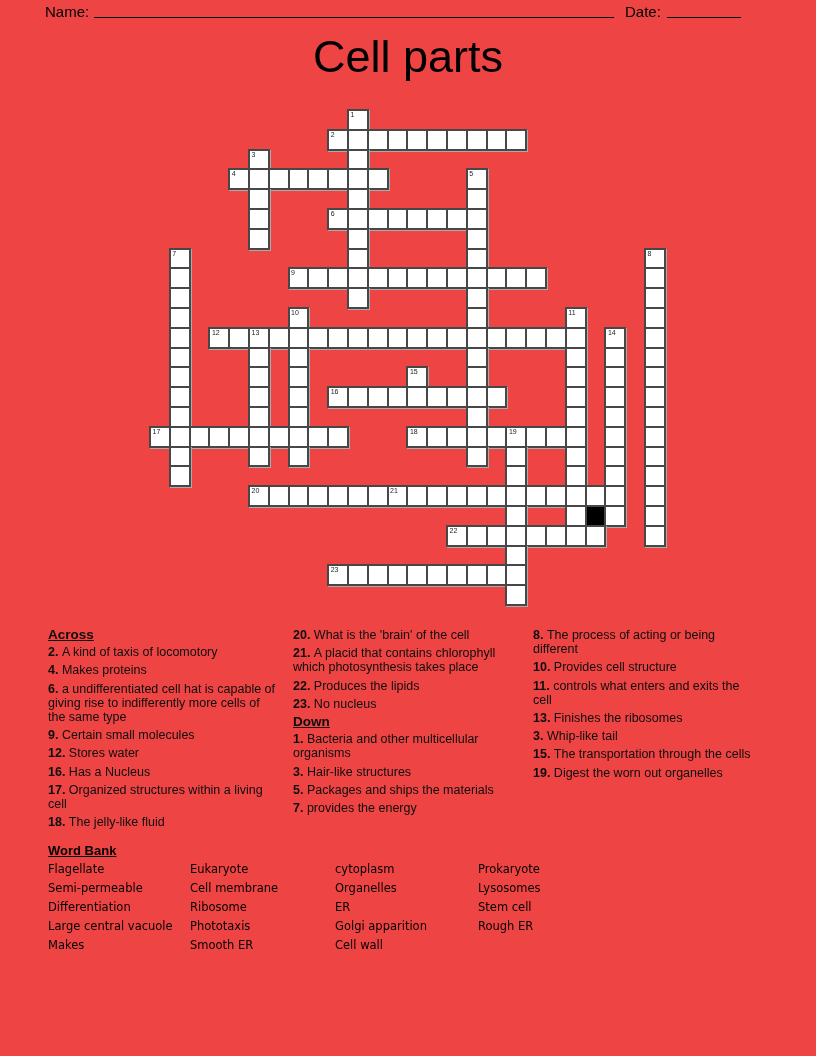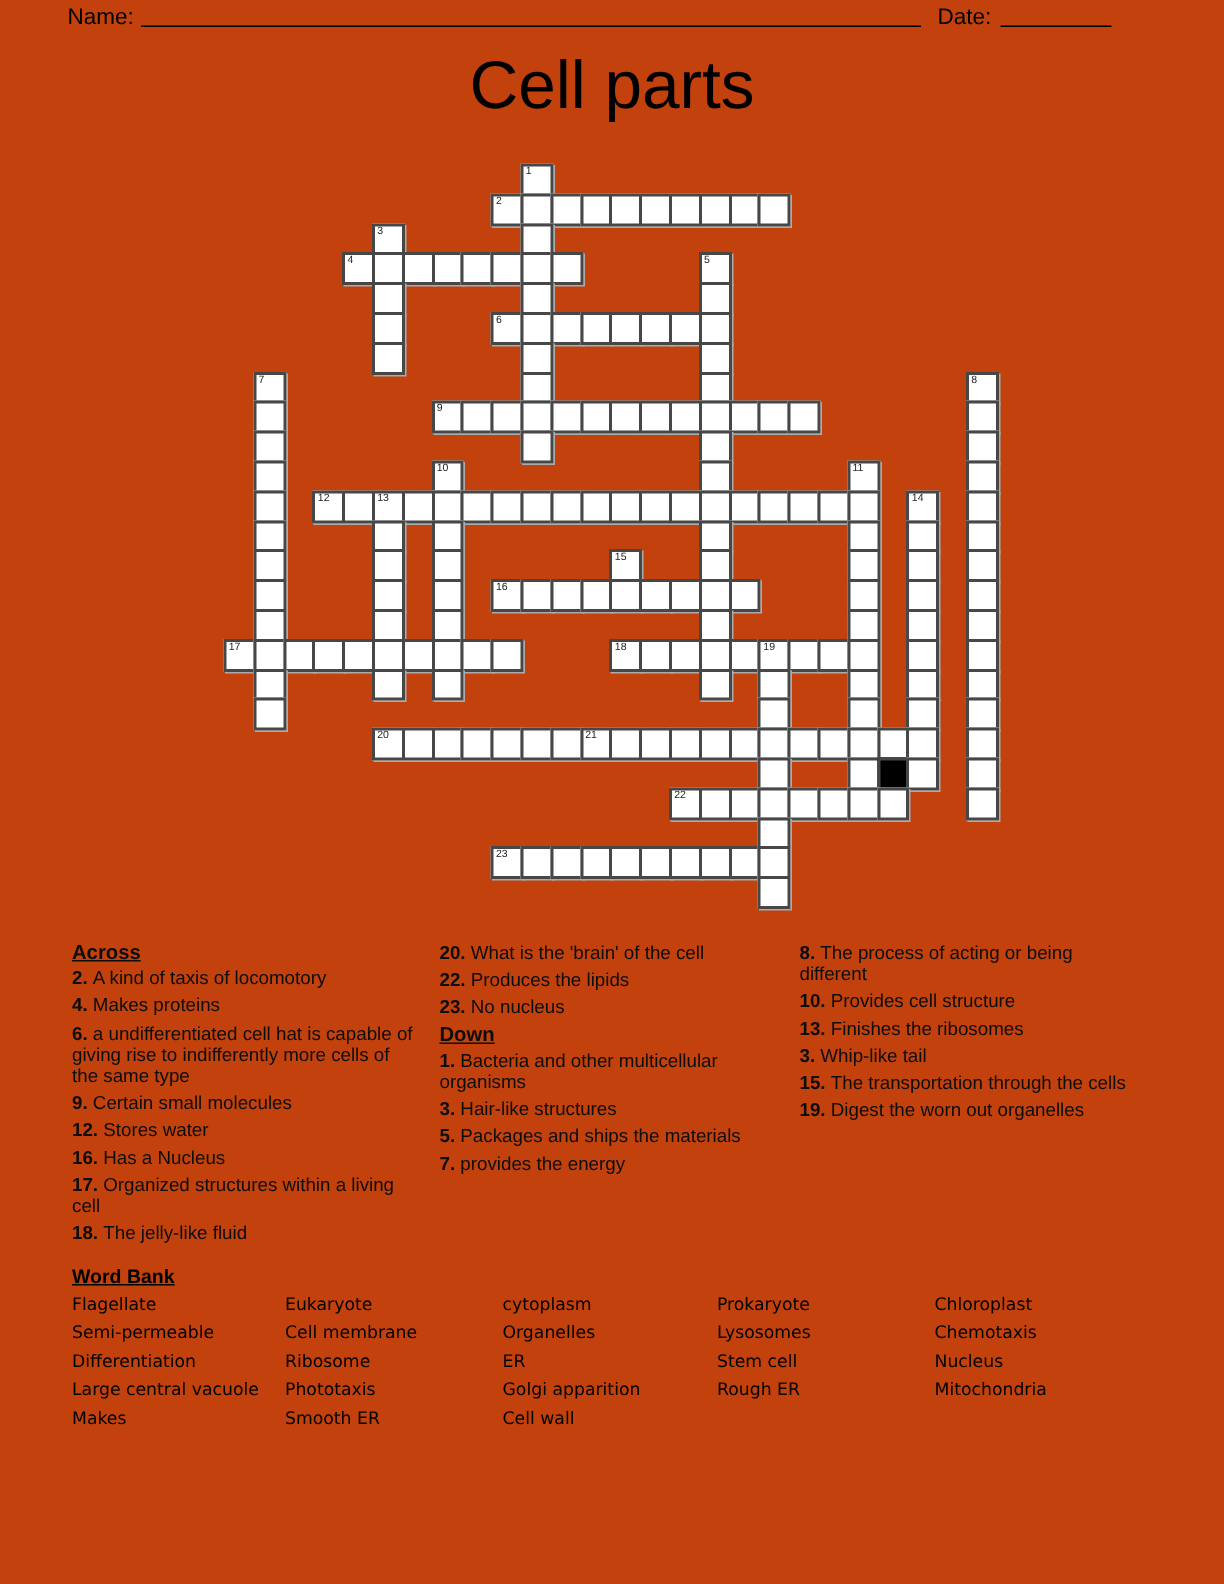--- a/index.html
+++ b/index.html
@@ -1,16 +1,16 @@
 <!DOCTYPE html>
 <html><head>
 <meta charset="utf-8">
 <style>
   html,body{margin:0;padding:0;background:#fff;}
-  .page{position:relative;width:816px;height:1056px;background:#c2410c;overflow:hidden;
+  .page{position:relative;width:816px;height:1056px;background:#ef4444;overflow:hidden;
         font-family:"Liberation Sans",sans-serif;color:#111;}
 
   
   .hdr-label{position:absolute;top:3px;font-size:15px;color:#000;}
   .hline{position:absolute;top:3px;height:14px;border-bottom:1.4px solid #000;}
 
   .title{position:absolute;top:31px;left:0;width:100%;text-align:center;
          font-size:45px;color:#000;letter-spacing:0px;}
 
   
@@ -313,31 +313,33 @@
       <p class="clue"><b>4. </b>Makes proteins</p>
       <p class="clue"><b>6. </b>a undifferentiated cell hat is capable of giving rise to indifferently more cells of the same type</p>
       <p class="clue"><b>9. </b>Certain small molecules</p>
       <p class="clue"><b>12. </b>Stores water</p>
       <p class="clue"><b>16. </b>Has a Nucleus</p>
       <p class="clue"><b>17. </b>Organized structures within a living cell</p>
       <p class="clue"><b>18. </b>The jelly-like fluid</p>
     </div>
   <div class="clue-col" style="left:293px;top:628px;width:214px;">
       <p class="clue"><b>20. </b>What is the 'brain' of the cell</p>
+      <p class="clue"><b>21. </b>A placid that contains chlorophyll which photosynthesis takes place</p>
       <p class="clue"><b>22. </b>Produces the lipids</p>
       <p class="clue"><b>23. </b>No nucleus</p>
       <div class="clue-header">Down</div>
       <p class="clue"><b>1. </b>Bacteria and other multicellular organisms</p>
       <p class="clue"><b>3. </b>Hair-like structures</p>
       <p class="clue"><b>5. </b>Packages and ships the materials</p>
       <p class="clue"><b>7. </b>provides the energy</p>
     </div>
   <div class="clue-col" style="left:533px;top:628px;width:225px;">
       <p class="clue"><b>8. </b>The process of acting or being different</p>
       <p class="clue"><b>10. </b>Provides cell structure</p>
+      <p class="clue"><b>11. </b>controls what enters and exits the cell</p>
       <p class="clue"><b>13. </b>Finishes the ribosomes</p>
       <p class="clue"><b>3. </b>Whip-like tail</p>
       <p class="clue"><b>15. </b>The transportation through the cells</p>
       <p class="clue"><b>19. </b>Digest the worn out organelles</p>
     </div>
 
   <div class="wb-header">Word Bank</div>
   <div class="wb-cols">
       <div class="wb-col">
         <div class="wb-item">Flagellate</div>
@@ -359,21 +361,15 @@
         <div class="wb-item">ER</div>
         <div class="wb-item">Golgi apparition</div>
         <div class="wb-item">Cell wall</div>
       </div>
       <div class="wb-col">
         <div class="wb-item">Prokaryote</div>
         <div class="wb-item">Lysosomes</div>
         <div class="wb-item">Stem cell</div>
         <div class="wb-item">Rough ER</div>
       </div>
-      <div class="wb-col">
-        <div class="wb-item">Chloroplast</div>
-        <div class="wb-item">Chemotaxis</div>
-        <div class="wb-item">Nucleus</div>
-        <div class="wb-item">Mitochondria</div>
-      </div>
     </div>
 
 </div>
 
 </body></html>

